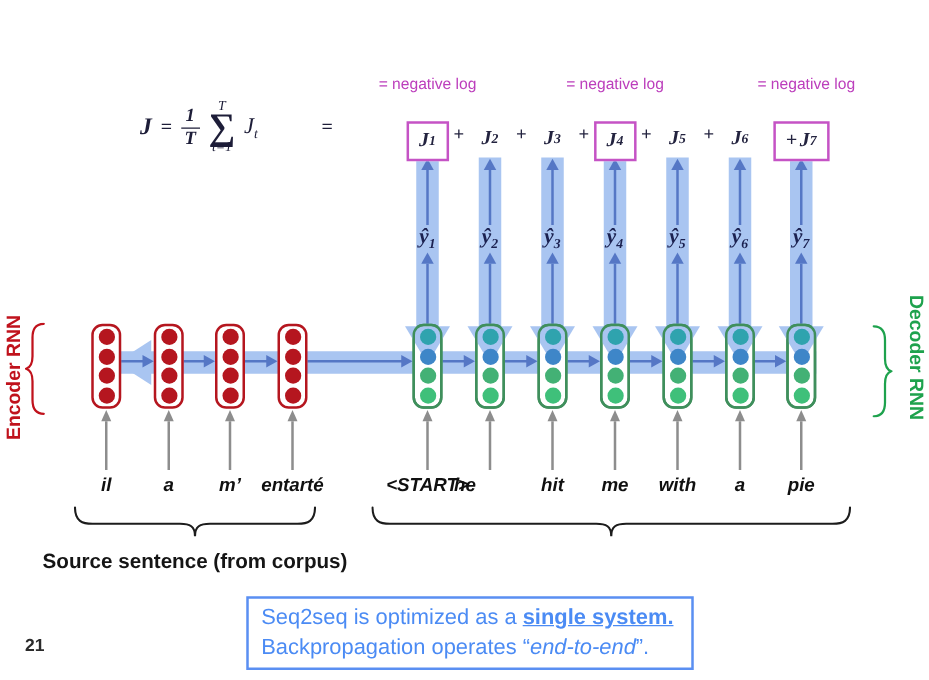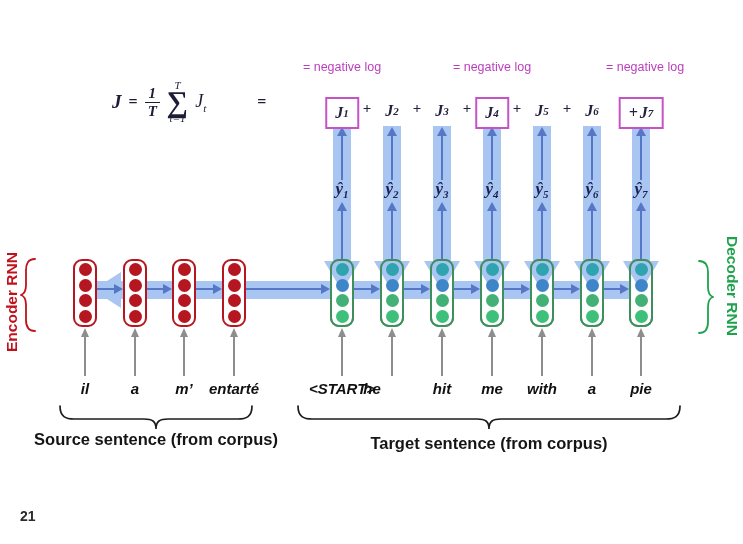--- a/index.html
+++ b/index.html
@@ -344,18 +344,21 @@
     <path d="M3,1 C10,1 12,6 12,12 L12,27 C12,33 14,36 17,37 C14,38 12,41 12,47 L12,62 C12,68 10,73 3,73" fill="none" stroke="#1ea24d" stroke-width="1.8" stroke-linecap="round"></path>
   </svg>
 
   <svg class="brace-svg" style="left:59px;top:404px" width="194" height="27">
     <path d="M1,2 C1,13 7,15 15,15 L85,15 C93,15 97,17 97,25 C97,17 101,15 109,15 L179,15 C187,15 193,13 193,2" fill="none" stroke="#1c1c1c" stroke-width="1.7" stroke-linecap="round"></path>
   </svg>
   <svg class="brace-svg" style="left:297px;top:404px" width="384" height="27">
     <path d="M1,2 C1,13 7,15 15,15 L180,15 C188,15 192,17 192,25 C192,17 196,15 204,15 L369,15 C377,15 383,13 383,2" fill="none" stroke="#1c1c1c" stroke-width="1.7" stroke-linecap="round"></path>
   </svg>
 
-  <div class="caption" style="left:156px;top:430px">Source sentence (from corpus)</div>
-  <div class="caption" style="left:489px;top:434px">Target sentence (from corpus)</div>
-
+  <div class="caption" style="left:156px;top:440px">Source sentence (from corpus)</div>
+
+  <div class="note">
+    <div><span>Seq2seq is optimized as a </span><span class="emph1">single system.</span></div>
+    <div><span>Backpropagation operates </span><span>“</span><span class="emph2">end-to-end</span><span>”</span><span>.</span></div>
+  </div>
 
   <div class="pagenum">21</div>
 </div>
 
 </body></html>

